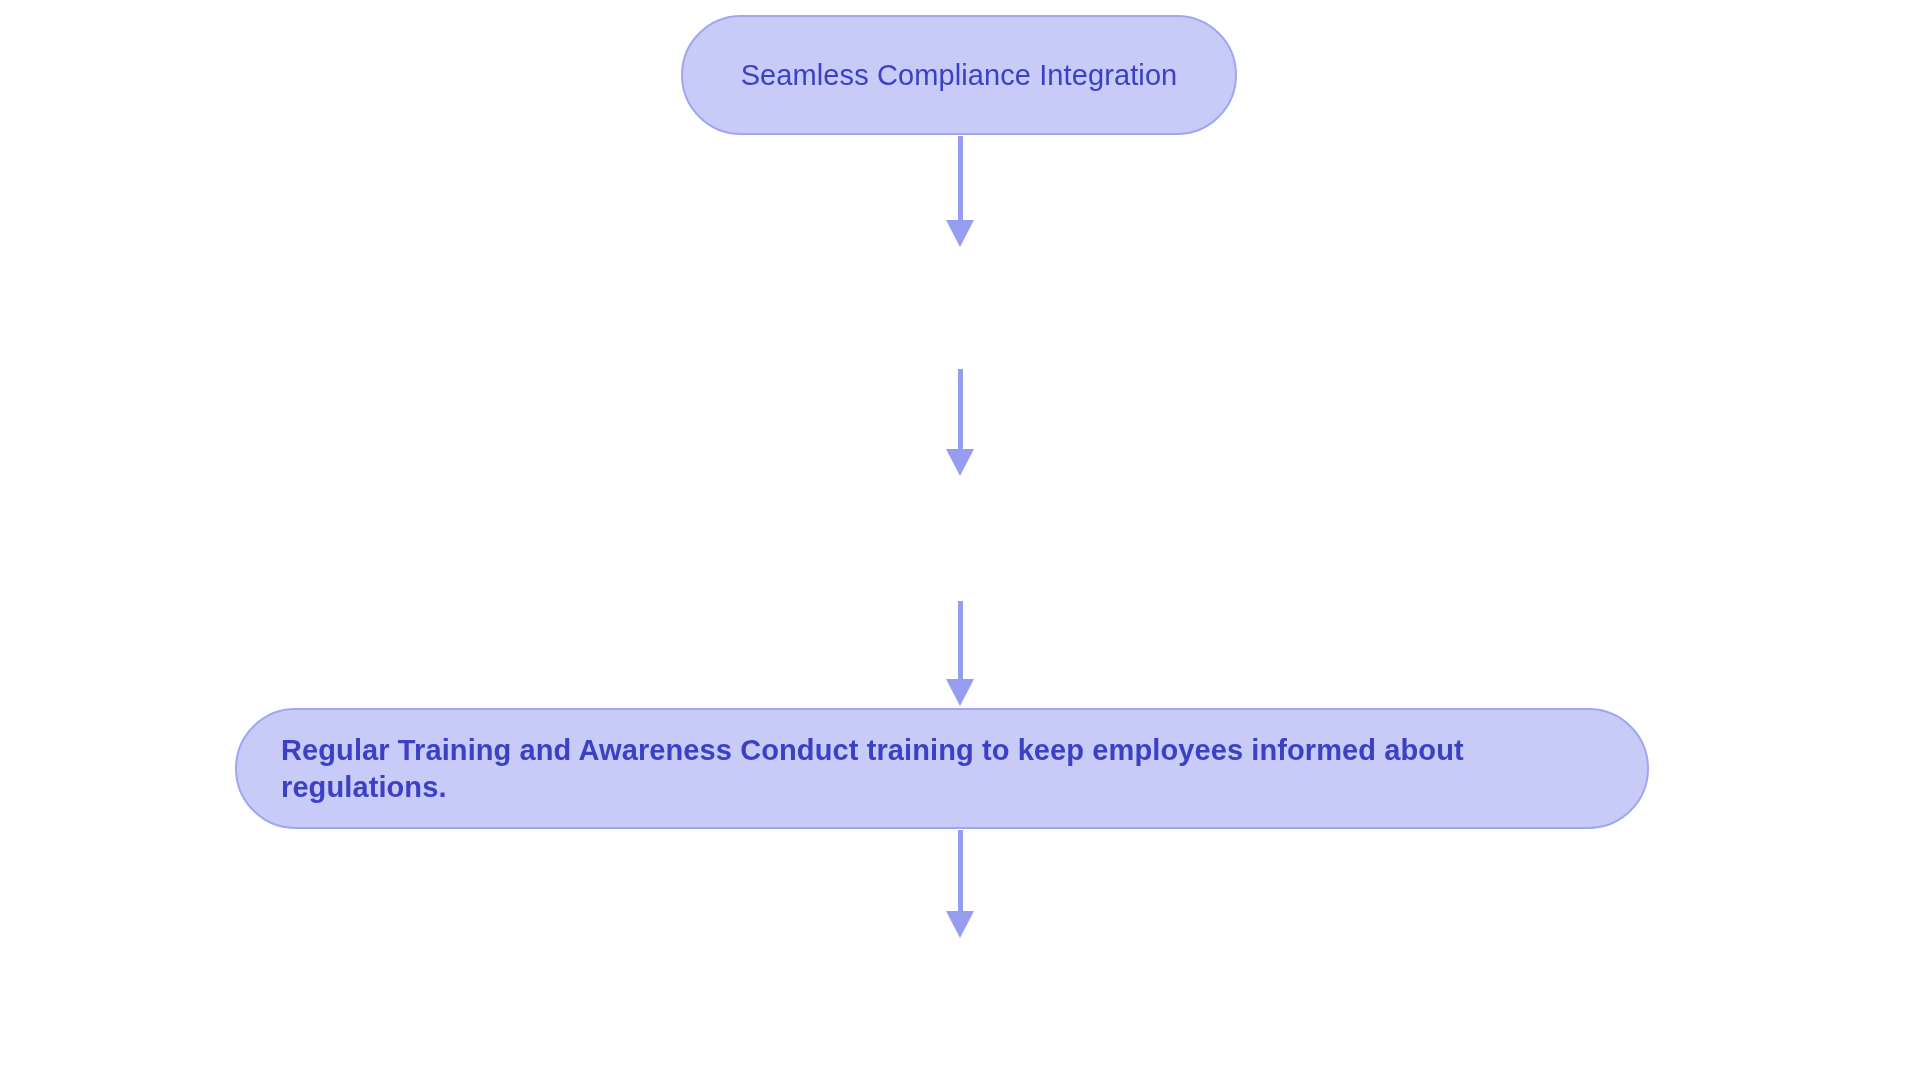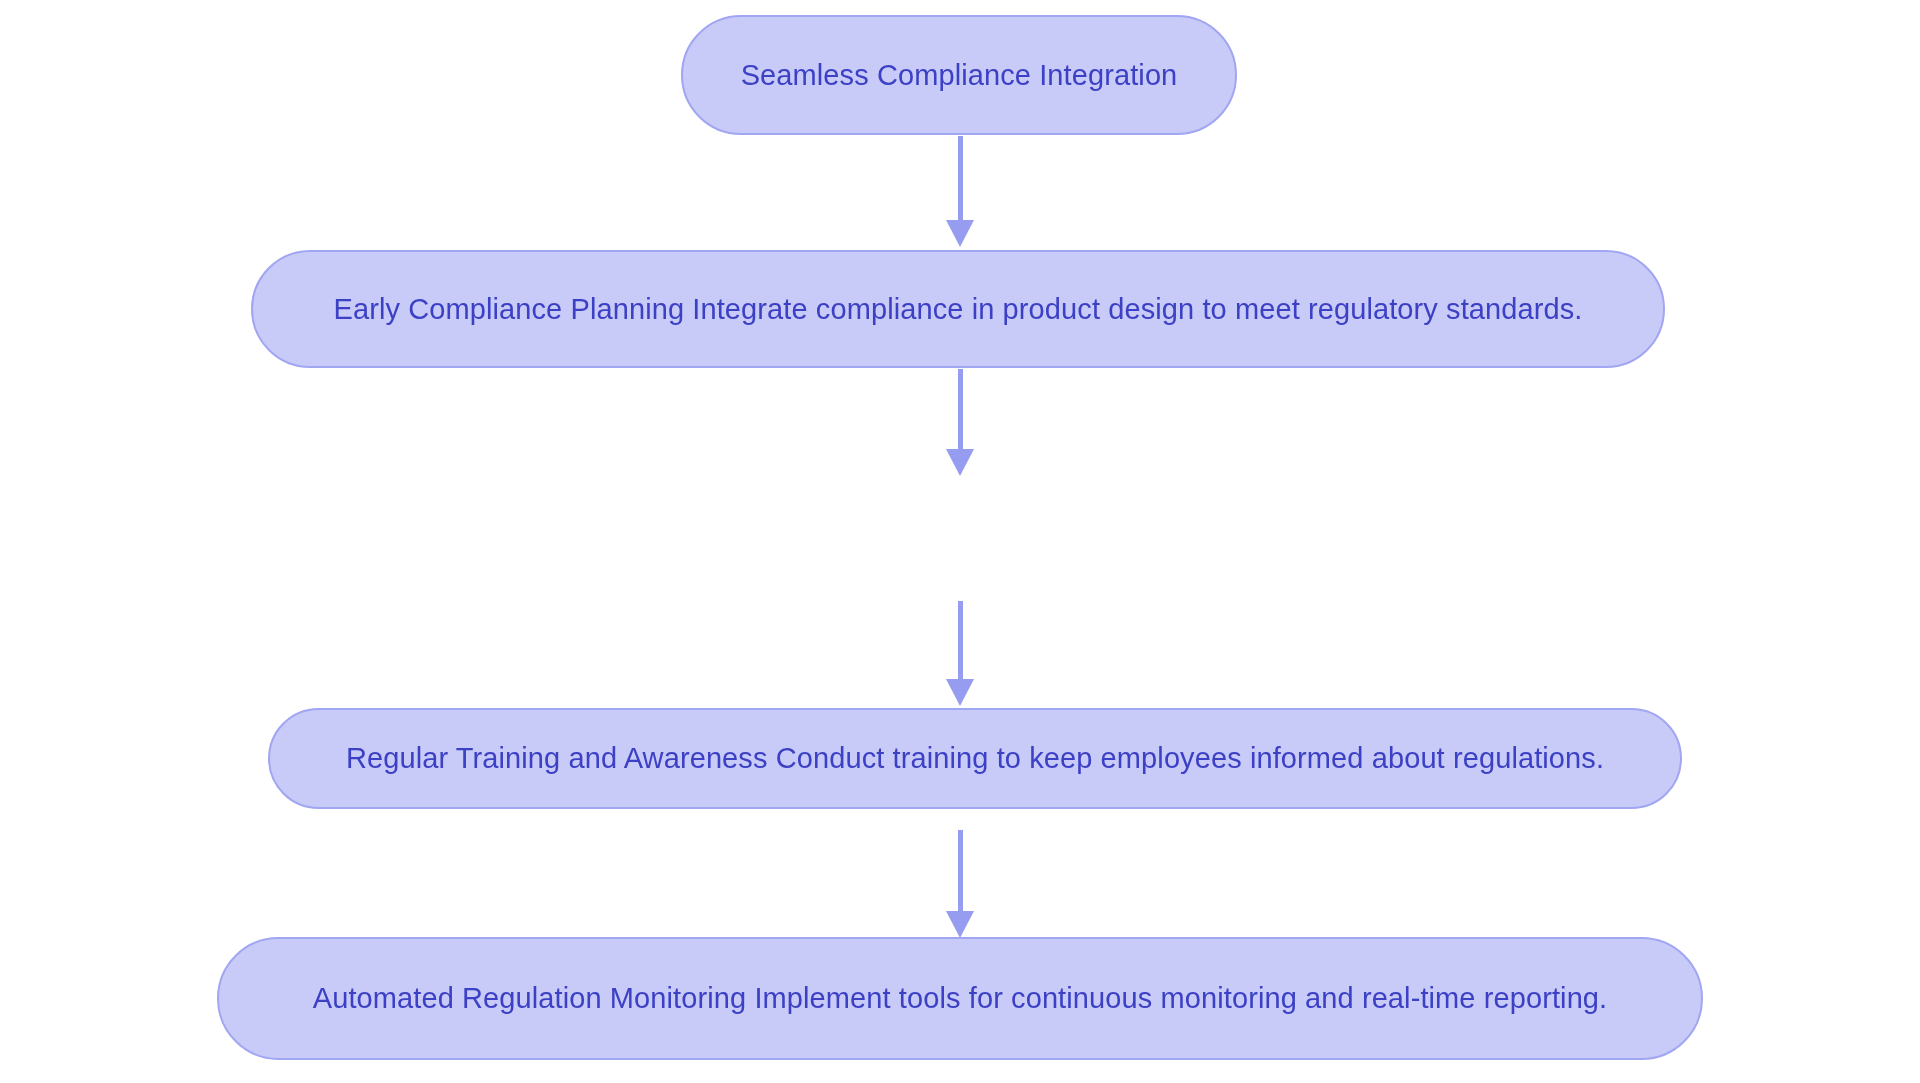--- a/index.html
+++ b/index.html
@@ -27,21 +27,21 @@
     border-radius: 62px;
     color: var(--node_text, #3c40c4);
     font-size: 29px;
     line-height: 1.25;
     padding: 0 44px;
     letter-spacing: 0.1px;
   }
   .node-start { left: 681px; top: 15px;  width: 556px;  height: 120px; }
   .node-1     { left: 251px; top: 250px; width: 1414px; height: 118px; }
   .node-2     { left: 251px; top: 478px; width: 1414px; height: 122px; }
-  .node-3     { left: 268px; top: 708px; width: 1414px; height: 101px; }
+  .node-3     { left: 235px; top: 708px; width: 1414px; height: 121px; font-weight: bold; }
   .node-4     { left: 217px; top: 937px; width: 1486px; height: 123px; }
 
   .arrow {
     position: absolute;
     width: 28px;
     display: flex;
     flex-direction: column;
     align-items: center;
   }
   .arrow-line {
@@ -68,23 +68,20 @@
 
   <div class="node node-start">
     <span>Seamless Compliance Integration</span>
   </div>
 
   <div class="arrow arrow-1">
     <span class="arrow-line"></span>
     <span class="arrow-head"></span>
   </div>
 
-  <div class="node node-1">
-    <span>Early Compliance Planning Integrate compliance in product design to meet regulatory standards.</span>
-  </div>
 
   <div class="arrow arrow-2">
     <span class="arrow-line"></span>
     <span class="arrow-head"></span>
   </div>
 
 
   <div class="arrow arrow-3">
     <span class="arrow-line"></span>
     <span class="arrow-head"></span>
@@ -92,17 +89,14 @@
 
   <div class="node node-3">
     <span>Regular Training and Awareness Conduct training to keep employees informed about regulations.</span>
   </div>
 
   <div class="arrow arrow-4">
     <span class="arrow-line"></span>
     <span class="arrow-head"></span>
   </div>
 
-  <div class="node node-4">
-    <span>Automated Regulation Monitoring Implement tools for continuous monitoring and real-time reporting.</span>
-  </div>
 
 </div>
 
 </body></html>

